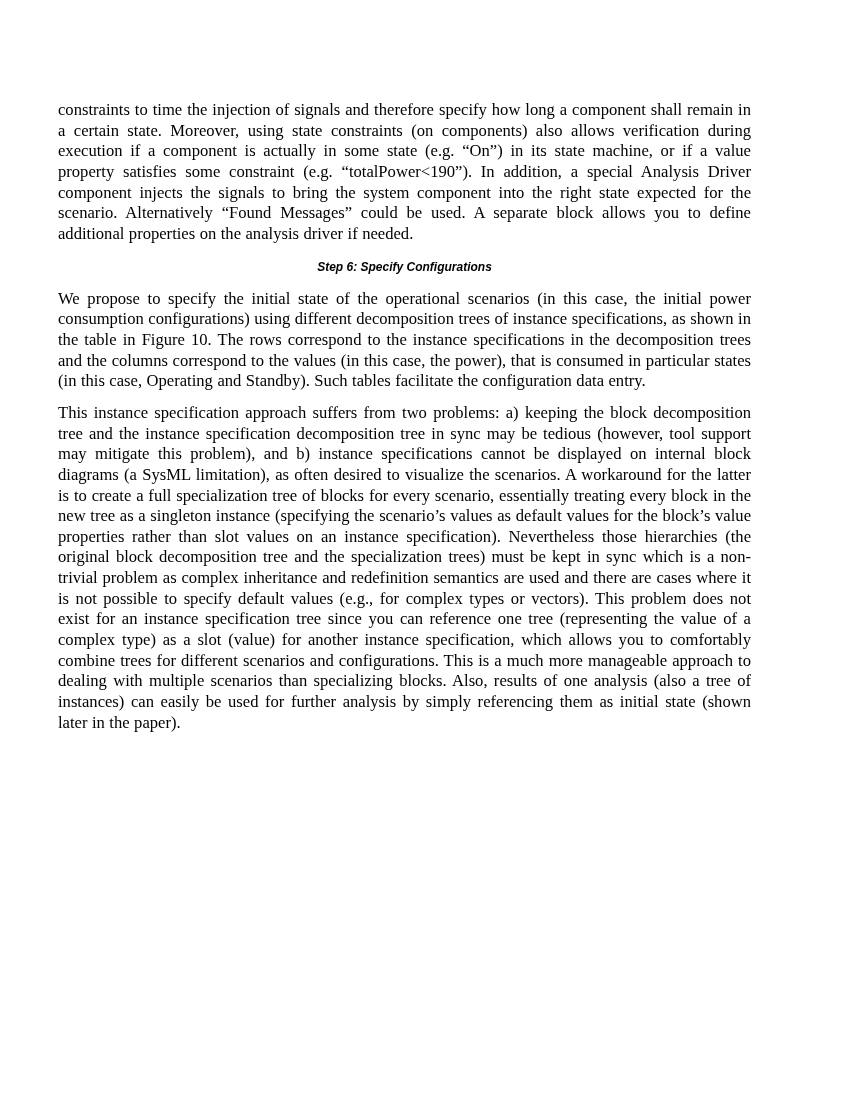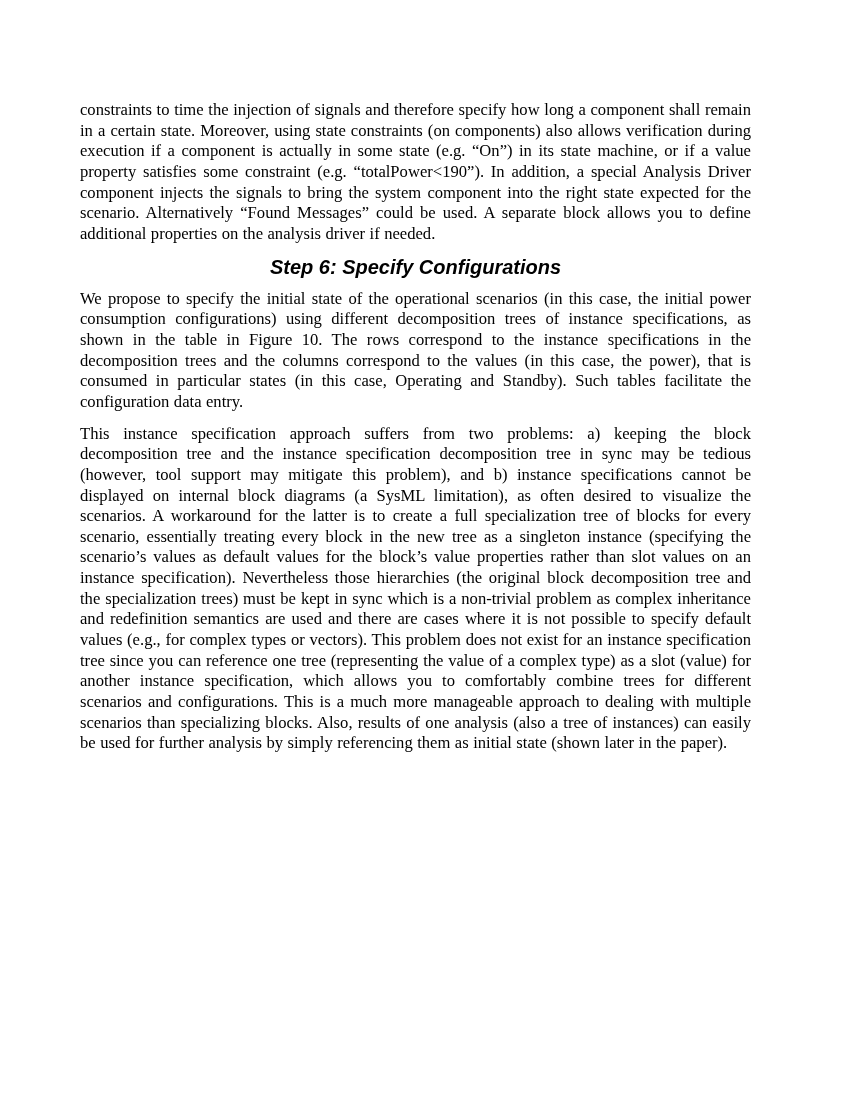--- a/index.html
+++ b/index.html
@@ -10,35 +10,35 @@
   body {
     width: 850px;
     height: 1100px;
     position: relative;
     overflow: hidden;
   }
   .page {
     box-sizing: border-box;
     width: 850px;
     height: 1100px;
-    padding: 100px 99px 0 80px;
+    padding: 100px 99px 0 58px;
     background: #ffffff;
   }
   .body-par {
     font-family: "Liberation Serif", "DejaVu Serif", serif;
     font-size: 16.6px;
     line-height: 20.65px;
     color: #000000;
     text-align: justify;
     margin: 0 0 11px 0;
     word-spacing: 0.02em;
   }
   .section-heading {
     font-family: "Liberation Sans", "DejaVu Sans", sans-serif;
-    font-size: 20px;
+    font-size: 12px;
     line-height: 23px;
     font-weight: bold;
     font-style: italic;
     color: #000000;
     text-align: center;
     margin: 0 0 10px 0;
   }
 </style>
 </head>
 <body>

